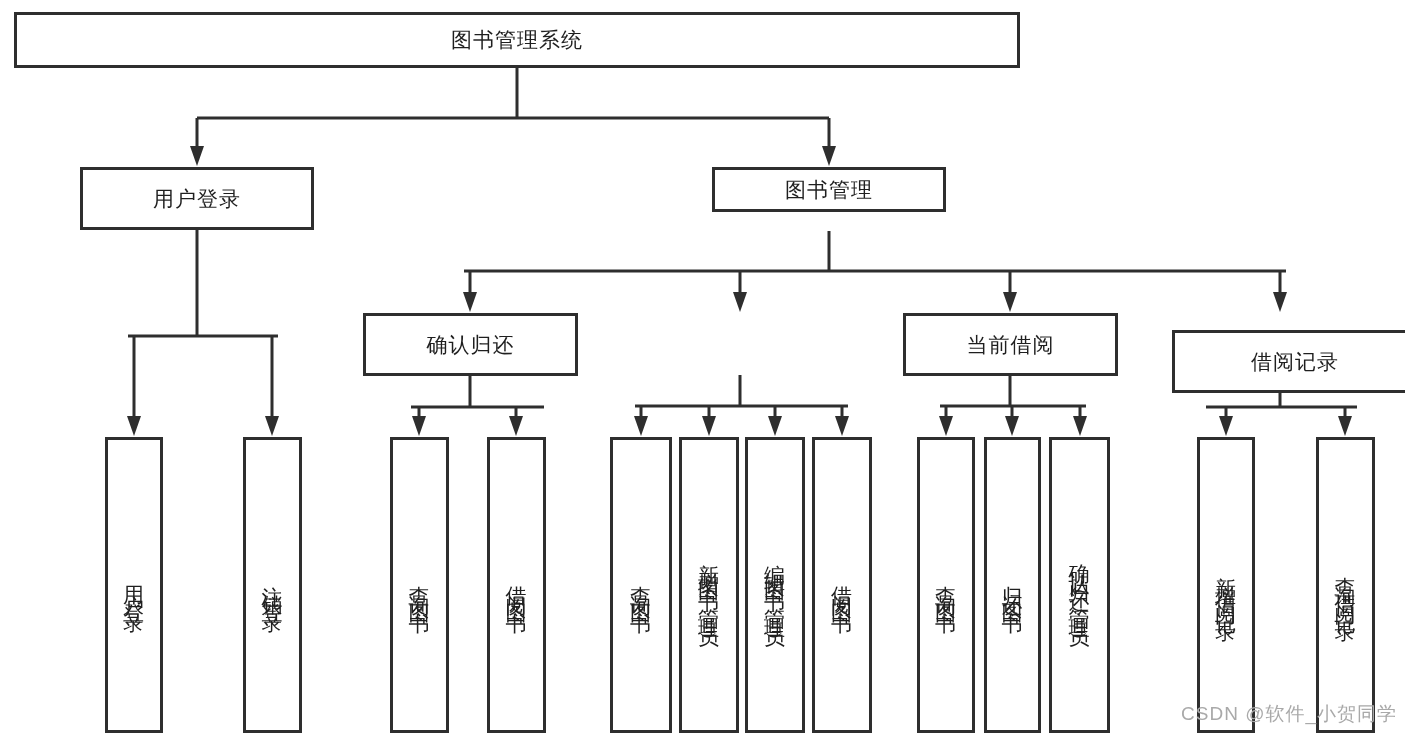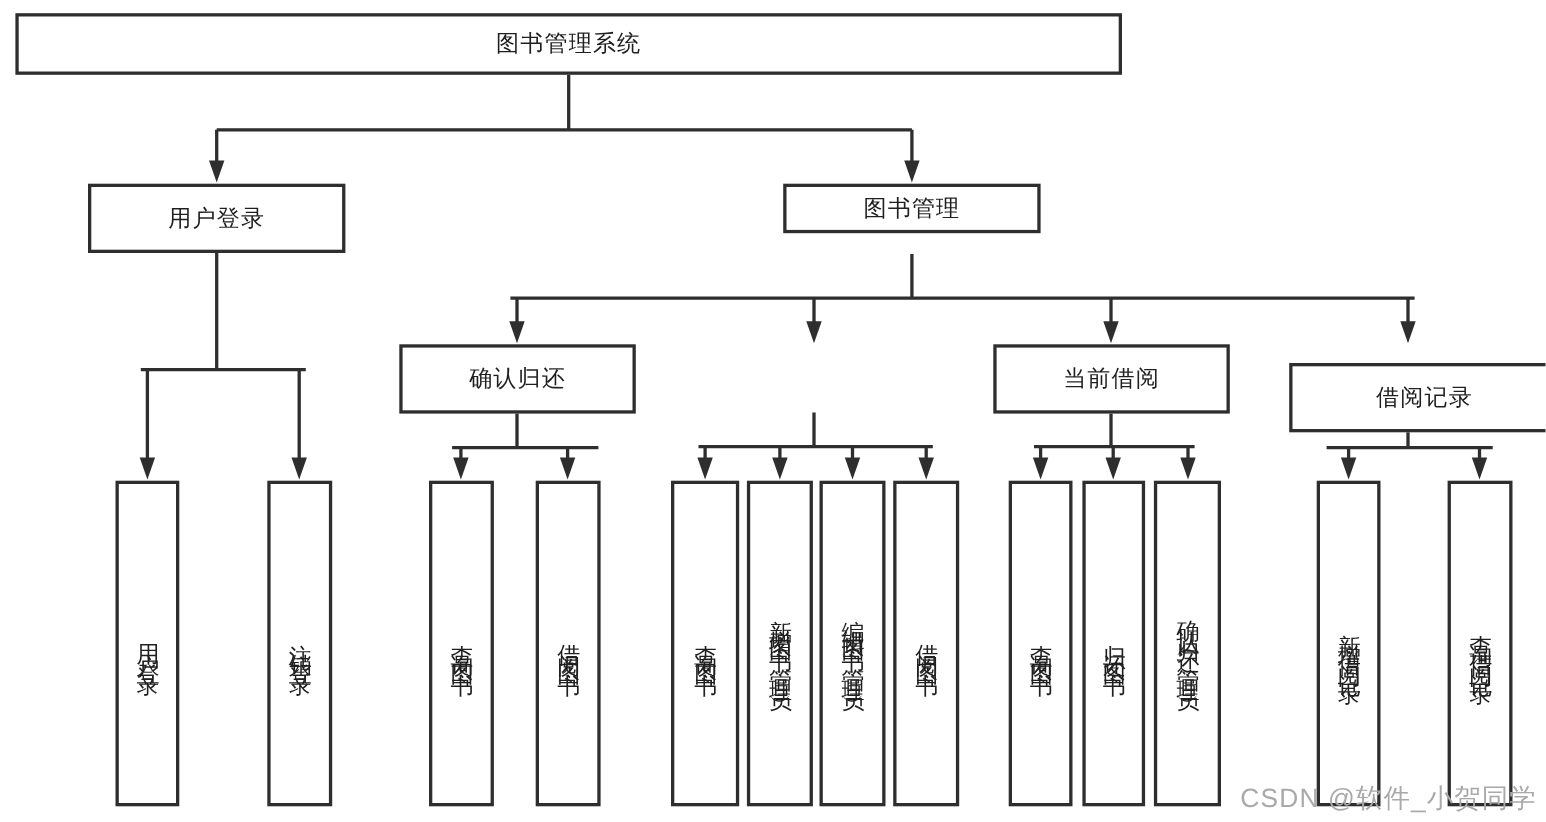--- a/index.html
+++ b/index.html
@@ -54,22 +54,22 @@
   .leaf{
     writing-mode:vertical-rl;
     text-orientation:mixed;
     letter-spacing:9px;
     font-size:21px;
     padding-top:4px;
   }
   .watermark{
     position:absolute;
     right:8px;
-    bottom:5px;
-    font-size:24px;
+    bottom:20px;
+    font-size:19px;
     color:var(--watermark);
     letter-spacing:1px;
     white-space:nowrap;
     z-index:5;
     text-align:center;
   }
 </style>
 </head>
 <body>
 

